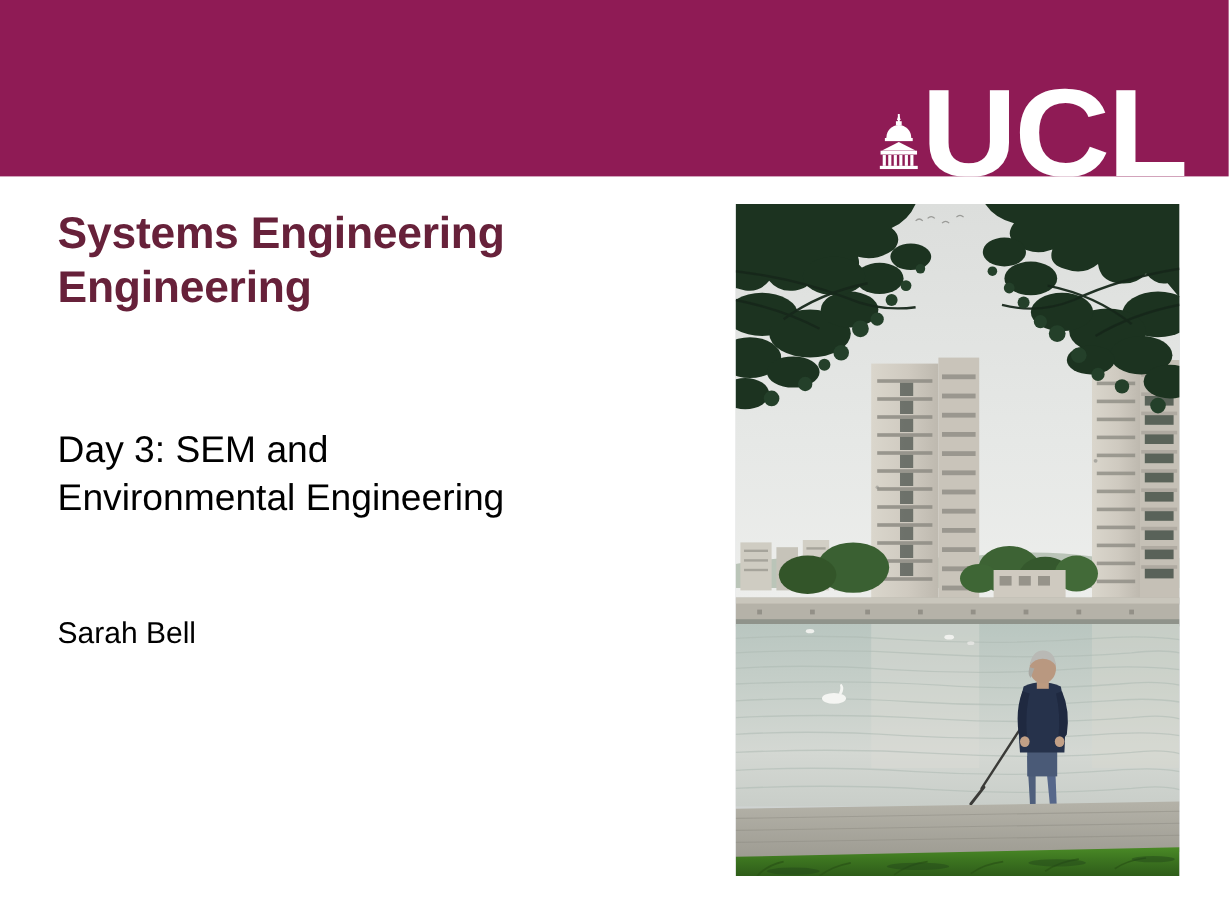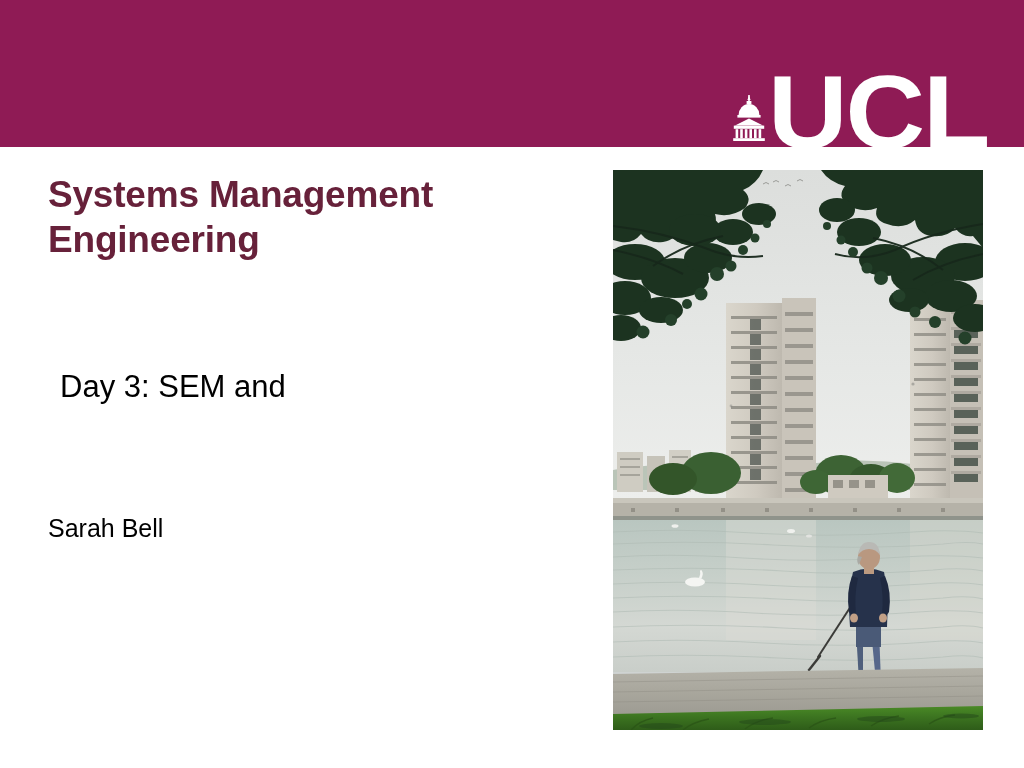--- a/index.html
+++ b/index.html
@@ -74,21 +74,21 @@
     color: #67213A;
     margin: 0;
     letter-spacing: -0.2px;
   }
 
   #slide-subtitle {
     font-size: 31px;
     font-weight: normal;
     line-height: 1.30;
     color: #000000;
-    margin: 12px;
+    margin: 0;
     position: absolute;
     top: 183px;
     left: 0;
     width: 540px;
   }
 
   #slide-author {
     font-size: 25px;
     font-weight: normal;
     line-height: 1.30;
@@ -145,26 +145,27 @@
         <rect x="1.2" y="43.2" width="31.6" height="2.8" fill="#ffffff"></rect>
       </svg>
 
       <div id="ucl-wordmark">UCL</div>
     </div>
   </div>
 
   <div id="text-column">
 
     <h1 id="slide-title">
-      <span>Systems Management</span><br>
+      <span>Systems Engineering</span><br>
       <span>Engineering</span>
     </h1>
 
     <p id="slide-subtitle">
       <span>Day 3: SEM and</span><br>
+      <span>Environmental Engineering</span>
     </p>
 
     <p id="slide-author">Sarah Bell</p>
   </div>
 
   <div id="photo-figure">
     <svg width="370" height="560" viewBox="0 0 370 560" aria-hidden="true">
       <defs>
         <linearGradient id="skyGrad" x1="0" y1="0" x2="0" y2="1">
           <stop offset="0%" stop-color="#DCDEDC"></stop>

